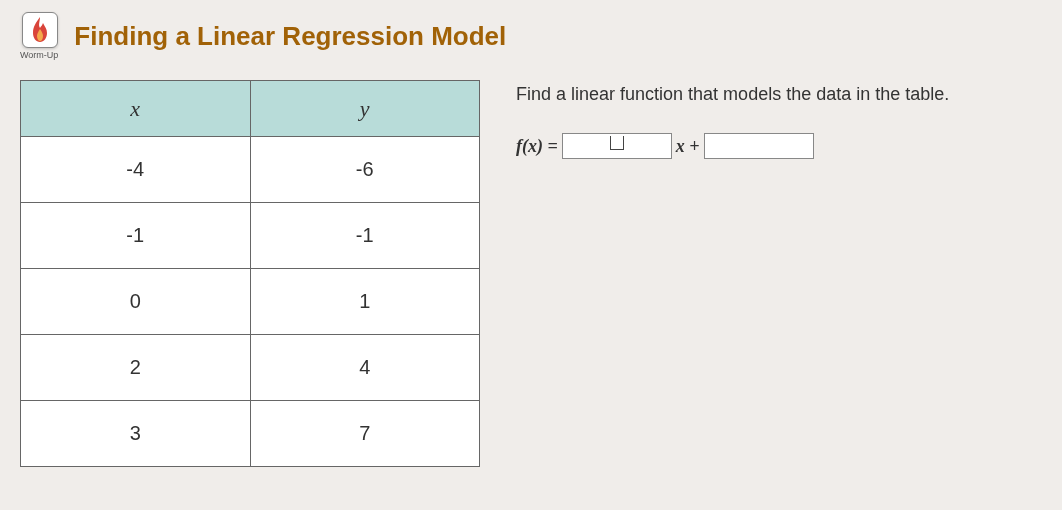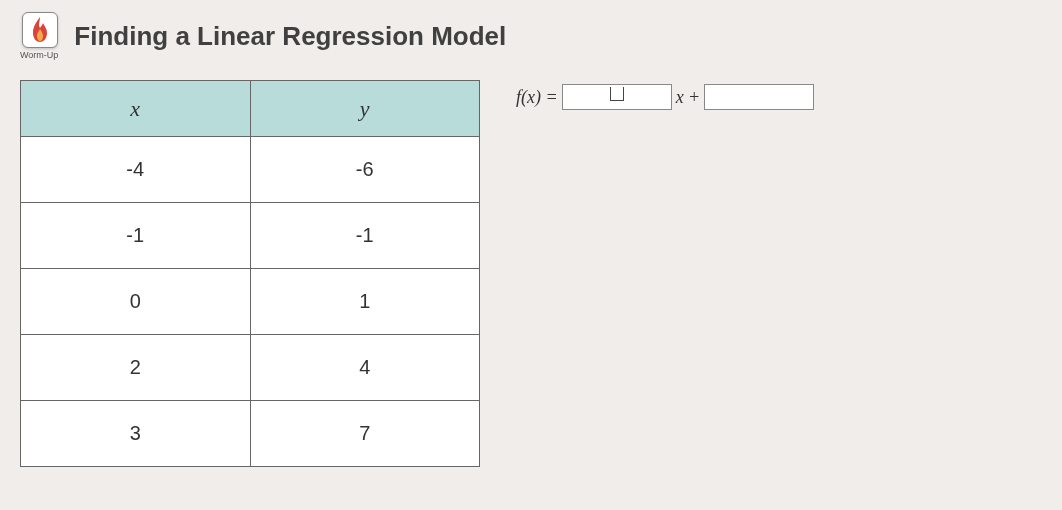--- a/index.html
+++ b/index.html
@@ -32,21 +32,21 @@
       align-items: center;
       justify-content: center;
       box-shadow: 0 1px 3px rgba(0,0,0,0.2);
     }
     .flame-label {
       font-size: 9px;
       color: #555;
       margin-top: 2px;
     }
     .title {
-      color: #404040;
+      color: #a16207;
       font-size: 26px;
       font-weight: bold;
     }
     .content {
       display: flex;
       gap: 36px;
       align-items: flex-start;
     }
     .data-table {
       border-collapse: collapse;
@@ -78,20 +78,21 @@
     .equation {
       font-size: 18px;
       color: #333;
       display: flex;
       align-items: center;
       gap: 4px;
     }
     .equation .func {
       font-style: italic;
       font-family: 'Times New Roman', serif;
+      font-weight: bold;
     }
     .input-box {
       width: 110px;
       height: 26px;
       border: 1px solid #888;
       background: #fff;
       font-size: 16px;
       text-align: center;
       padding: 2px;
     }
@@ -151,20 +152,21 @@
         <td>4</td>
       </tr>
       <tr>
         <td>3</td>
         <td>7</td>
       </tr>
     </tbody>
   </table>
 
   <div class="right-panel">
+    <p class="instruction">Find a linear function that models the data in the table.</p>
     <div class="equation">
       <span class="func">f(x) =</span>
       <div class="input-box focused">
         <span class="cursor-caret"></span>
       </div>
       <span class="func">x +</span>
       <input class="input-box" type="text" style="">
     </div>
   </div>
 </div>

